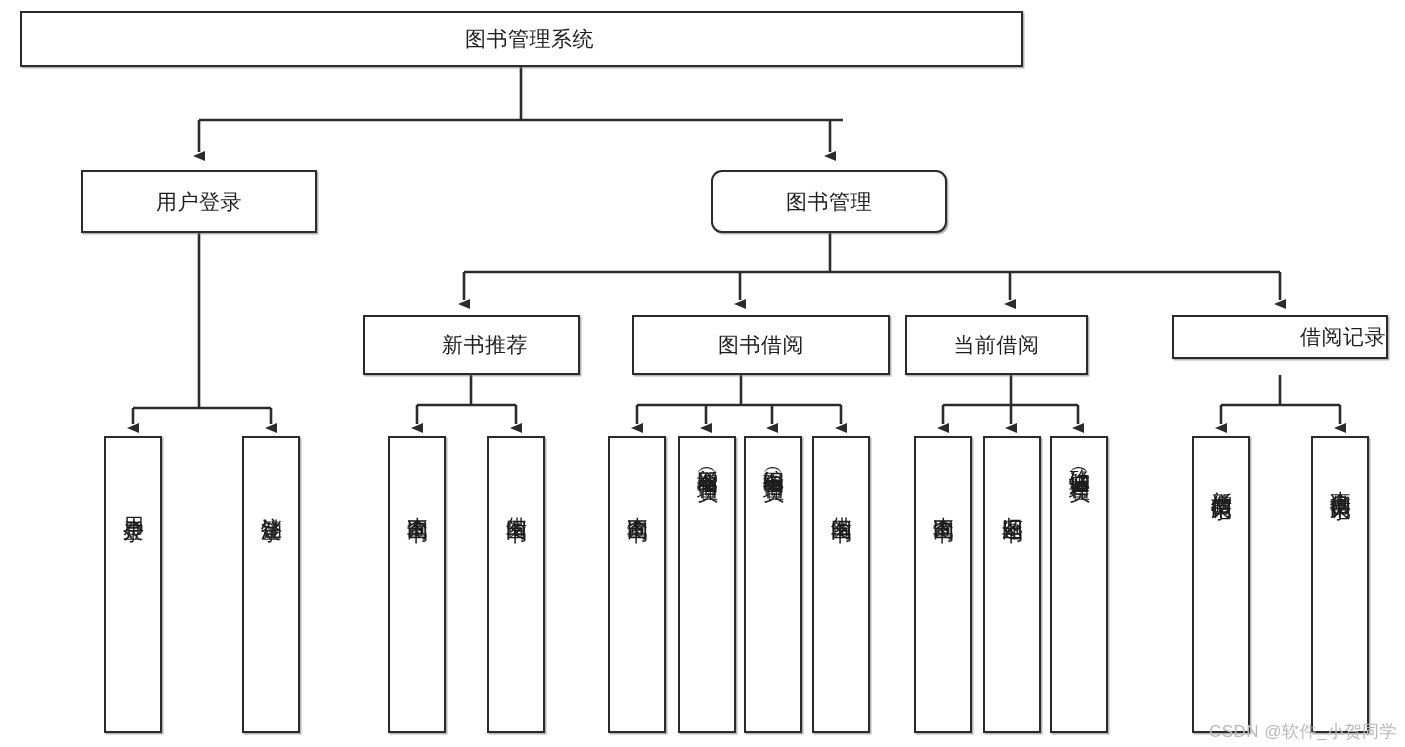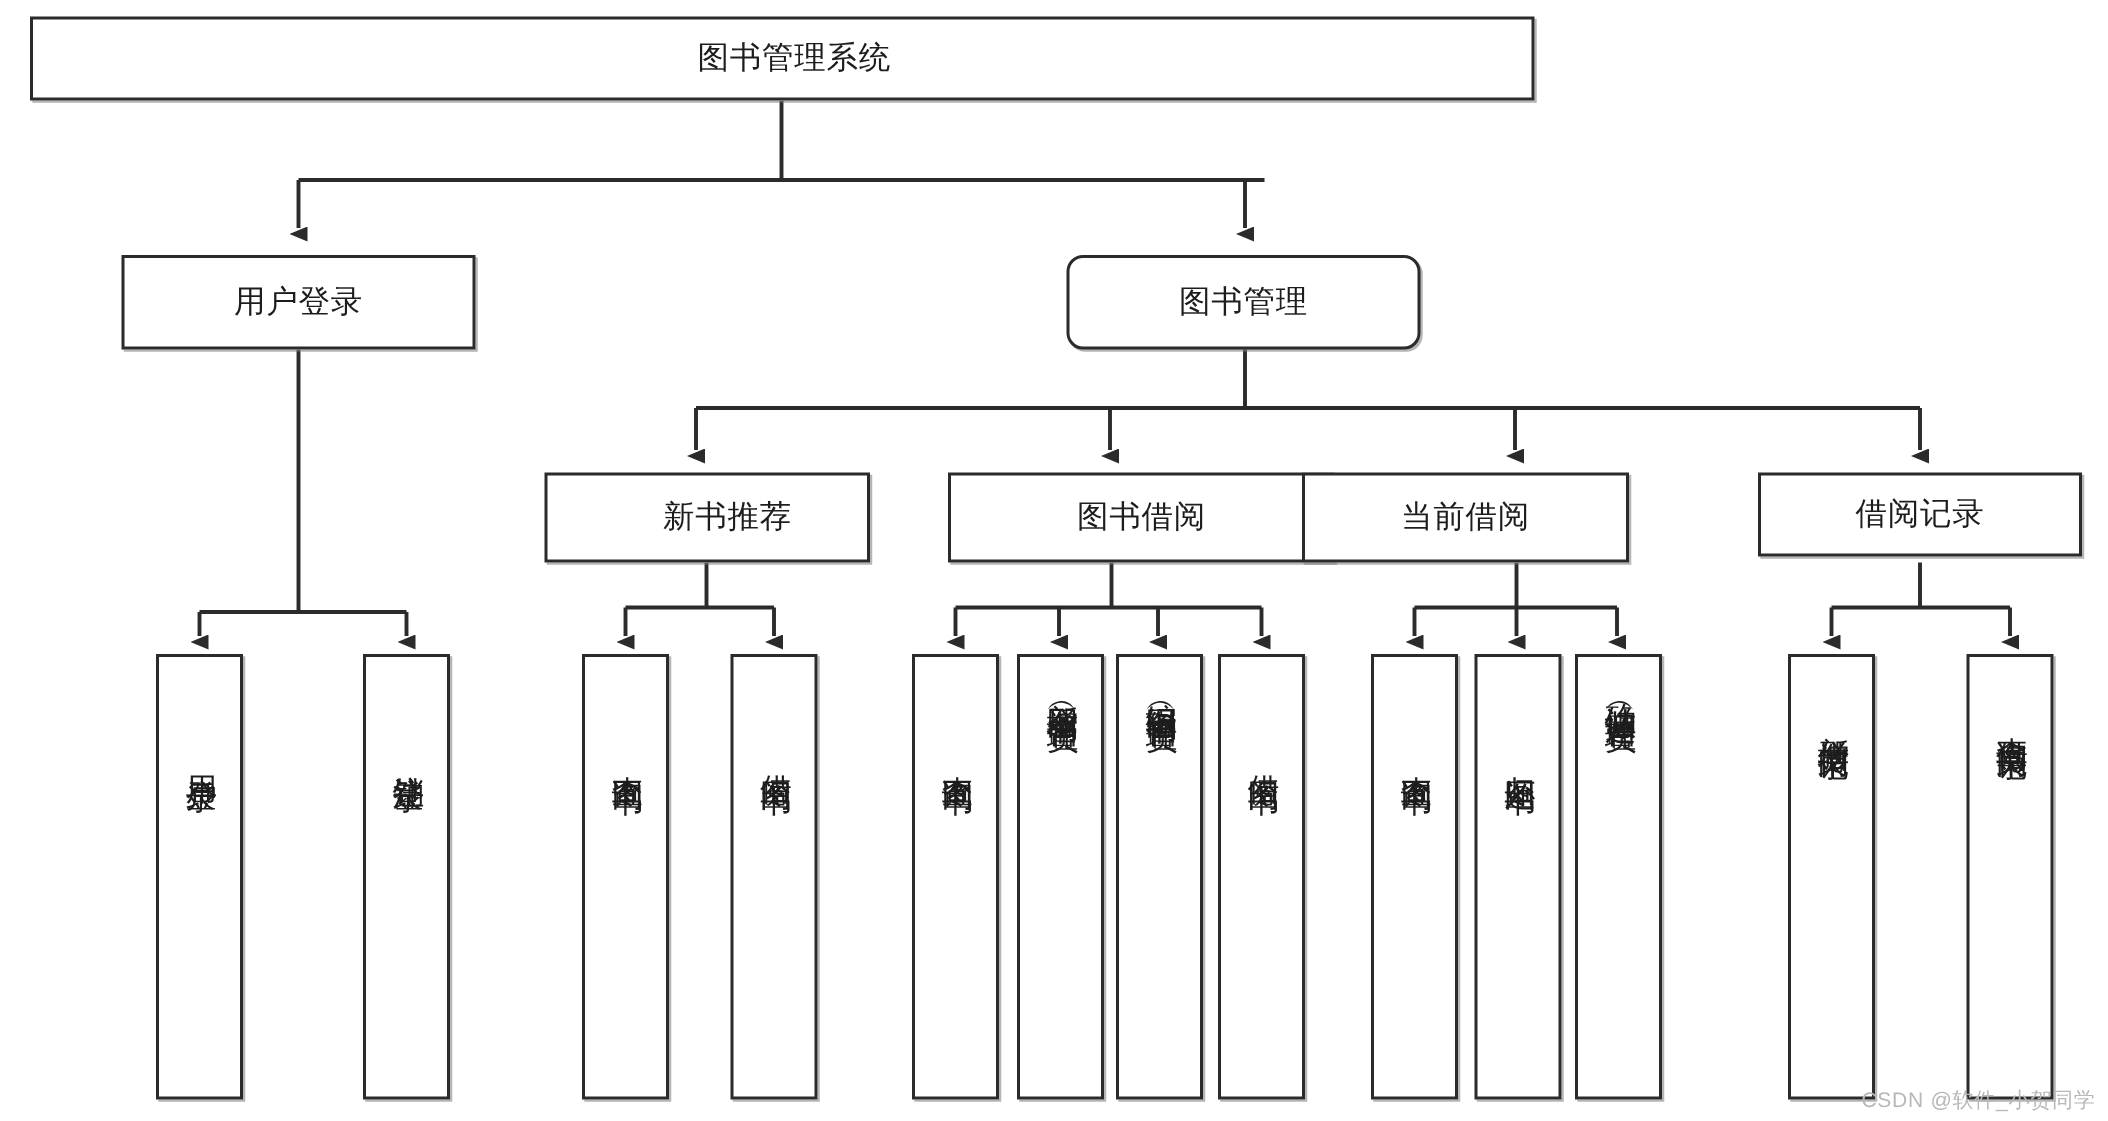--- a/index.html
+++ b/index.html
@@ -60,21 +60,21 @@
   .node.vert.tall-pad {
     padding-top: 62px;
   }
   .node.vert.mid-pad {
     padding-top: 36px;
   }
   .watermark {
     position: absolute;
     right: 8px;
     bottom: 4px;
-    font-size: 14px;
+    font-size: 17px;
     color: #b8b8b8;
     letter-spacing: 0.5px;
     white-space: nowrap;
     user-select: none;
   }
 </style>
 </head>
 <body>
 
 <div id="canvas">
@@ -142,25 +142,25 @@
   </div>
 
   <div class="node" style="left:363px; top:315px; width:217px; height:60px;padding-left:27px;">
     <span class="label">新书推荐</span>
   </div>
 
   <div class="node" style="left:632px; top:315px; width:258px; height:60px;">
     <span class="label">图书借阅</span>
   </div>
 
-  <div class="node" style="left:868px; top:315px; width:218px; height:60px;">
+  <div class="node" style="left:905px; top:315px; width:183px; height:60px;">
     <span class="label">当前借阅</span>
   </div>
 
-  <div class="node" style="left:1172px; top:315px; width:216px; height:56px;">
+  <div class="node" style="left:1172px; top:315px; width:216px; height:44px;justify-content:flex-end;">
     <span class="label">借阅记录</span>
   </div>
 
   <div class="node vert tall-pad" style="left:104px; top:436px; width:58px; height:297px;">
     <span class="label">用户登录</span>
   </div>
 
   <div class="node vert tall-pad" style="left:242px; top:436px; width:58px; height:297px;">
     <span class="label">注销登录</span>
   </div>

